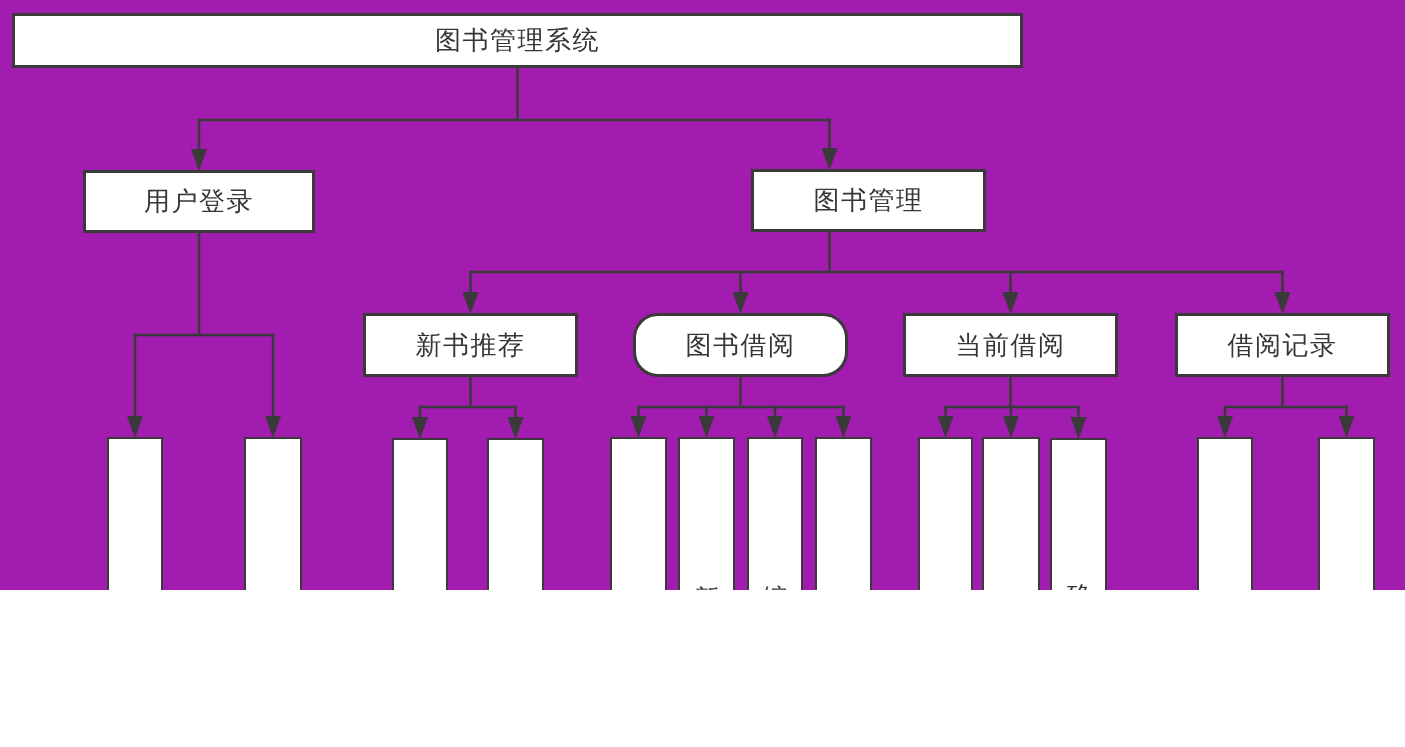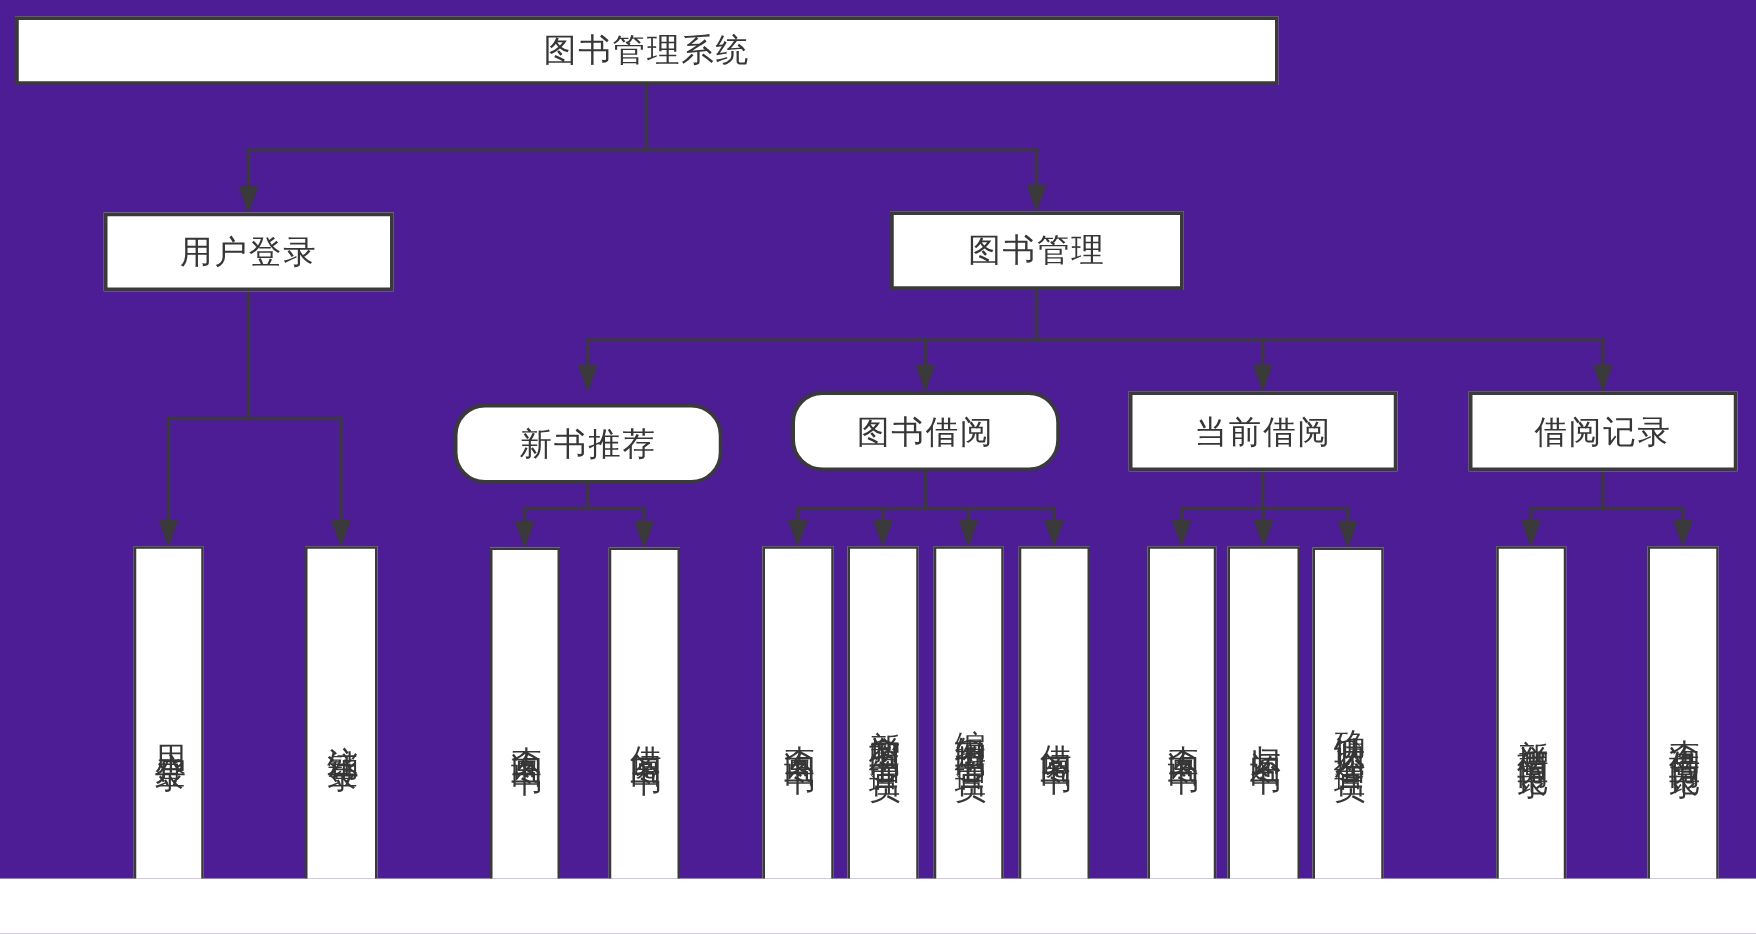--- a/index.html
+++ b/index.html
@@ -1,19 +1,19 @@
 <!DOCTYPE html>
 <html><head>
 <meta charset="utf-8">
 <style>
   html,body{margin:0;padding:0;background:#ffffff;}
   #canvas{
     position:relative;
-    width:1405px;height:703px;
-    background:#4c1d95;
+    width:1405px;height:590px;
+    background:#a21caf;
     font-family:"Liberation Sans","DejaVu Sans",sans-serif;
     overflow:hidden;
   }
   #connector-layer{position:absolute;left:0;top:0;width:1405px;height:747px;}
   .node{
     position:absolute;
     box-sizing:border-box;
     background:#ffffff;
     border:3px solid #3a3a3a;
     display:flex;
@@ -100,24 +100,24 @@
       <line x1="1346.5" y1="407" x2="1346.5" y2="421" stroke="#3a3a3a" stroke-width="2.5" stroke-linecap="square"></line>
       <polygon points="1338.5,416 1354.5,416 1346.5,438" fill="#3a3a3a"></polygon>
     </svg>
   <div id="nodes-layer">
       <div class="node h" style="left: 12px; top: 13px; width: 1011px; height: 55px;">
         <span class="lbl">图书管理系统</span>
       </div>
       <div class="node h" style="left: 83px; top: 170px; width: 232px; height: 63px;">
         <span class="lbl">用户登录</span>
       </div>
-      <div class="node h" style="left: 712px; top: 169px; width: 235px; height: 63px; text-align: right;">
+      <div class="node h" style="left: 751px; top: 169px; width: 235px; height: 63px; text-align: right;">
         <span class="lbl">图书管理</span>
       </div>
-      <div class="node h" style="left: 363px; top: 323px; width: 215px; height: 64px; border-radius: 25px;">
+      <div class="node h" style="left: 363px; top: 313px; width: 215px; height: 64px;">
         <span class="lbl">新书推荐</span>
       </div>
       <div class="node h" style="left: 633px; top: 313px; width: 215px; height: 64px; border-radius: 25px;">
         <span class="lbl">图书借阅</span>
       </div>
       <div class="node h" style="left: 903px; top: 313px; width: 215px; height: 64px; font-family: Liberation Serif, serif;">
         <span class="lbl">当前借阅</span>
       </div>
       <div class="node h" style="left: 1175px; top: 313px; width: 215px; height: 64px; text-align: center;">
         <span class="lbl">借阅记录</span>

